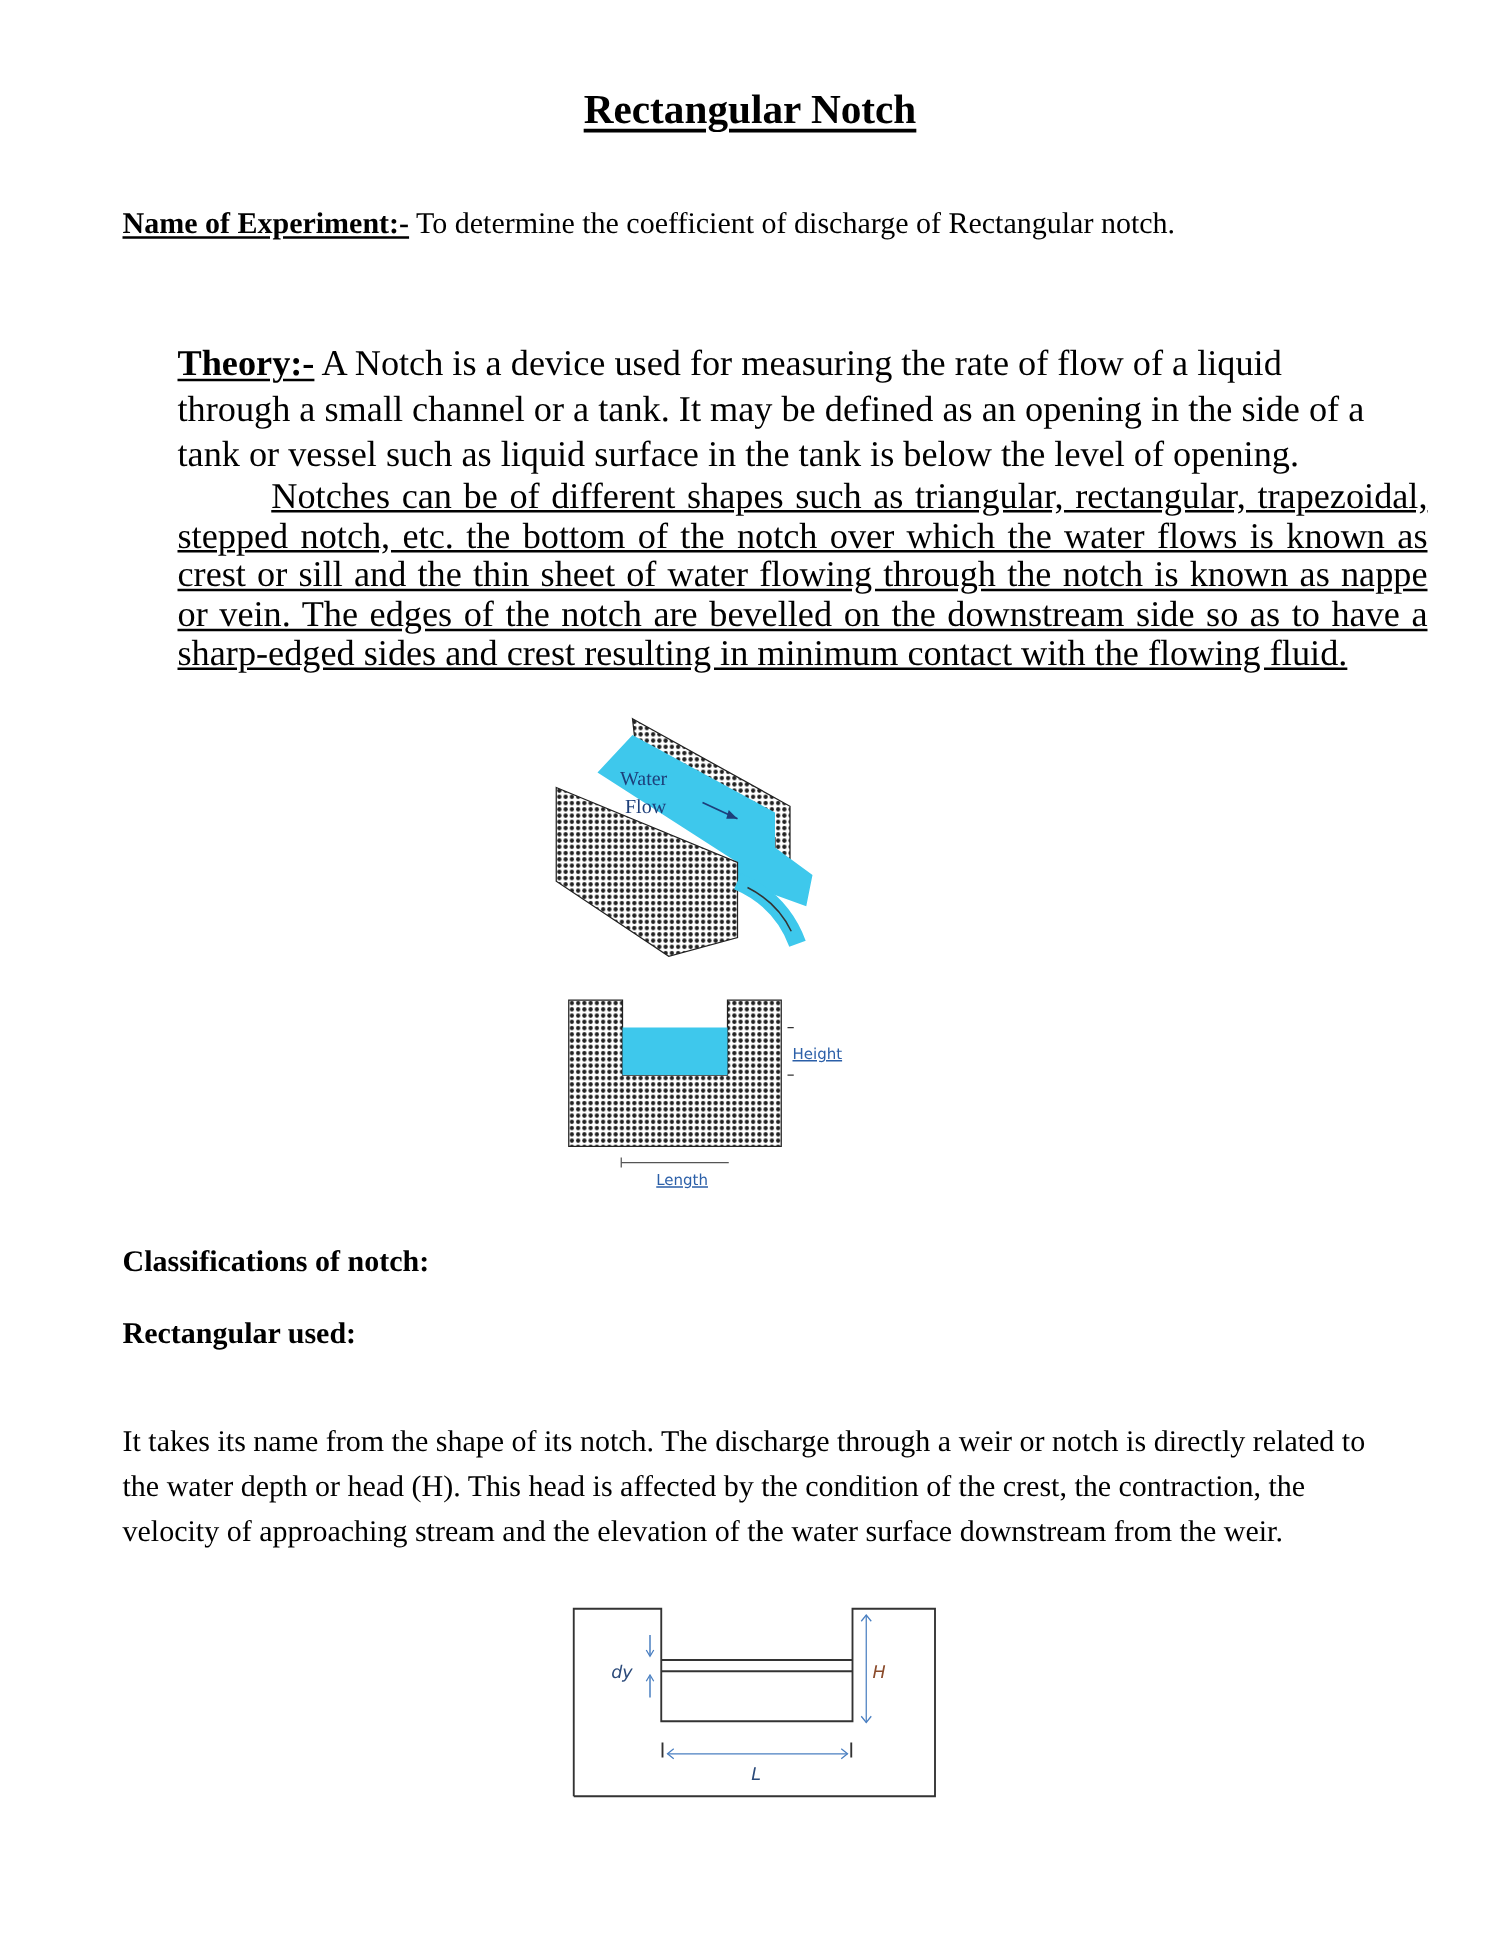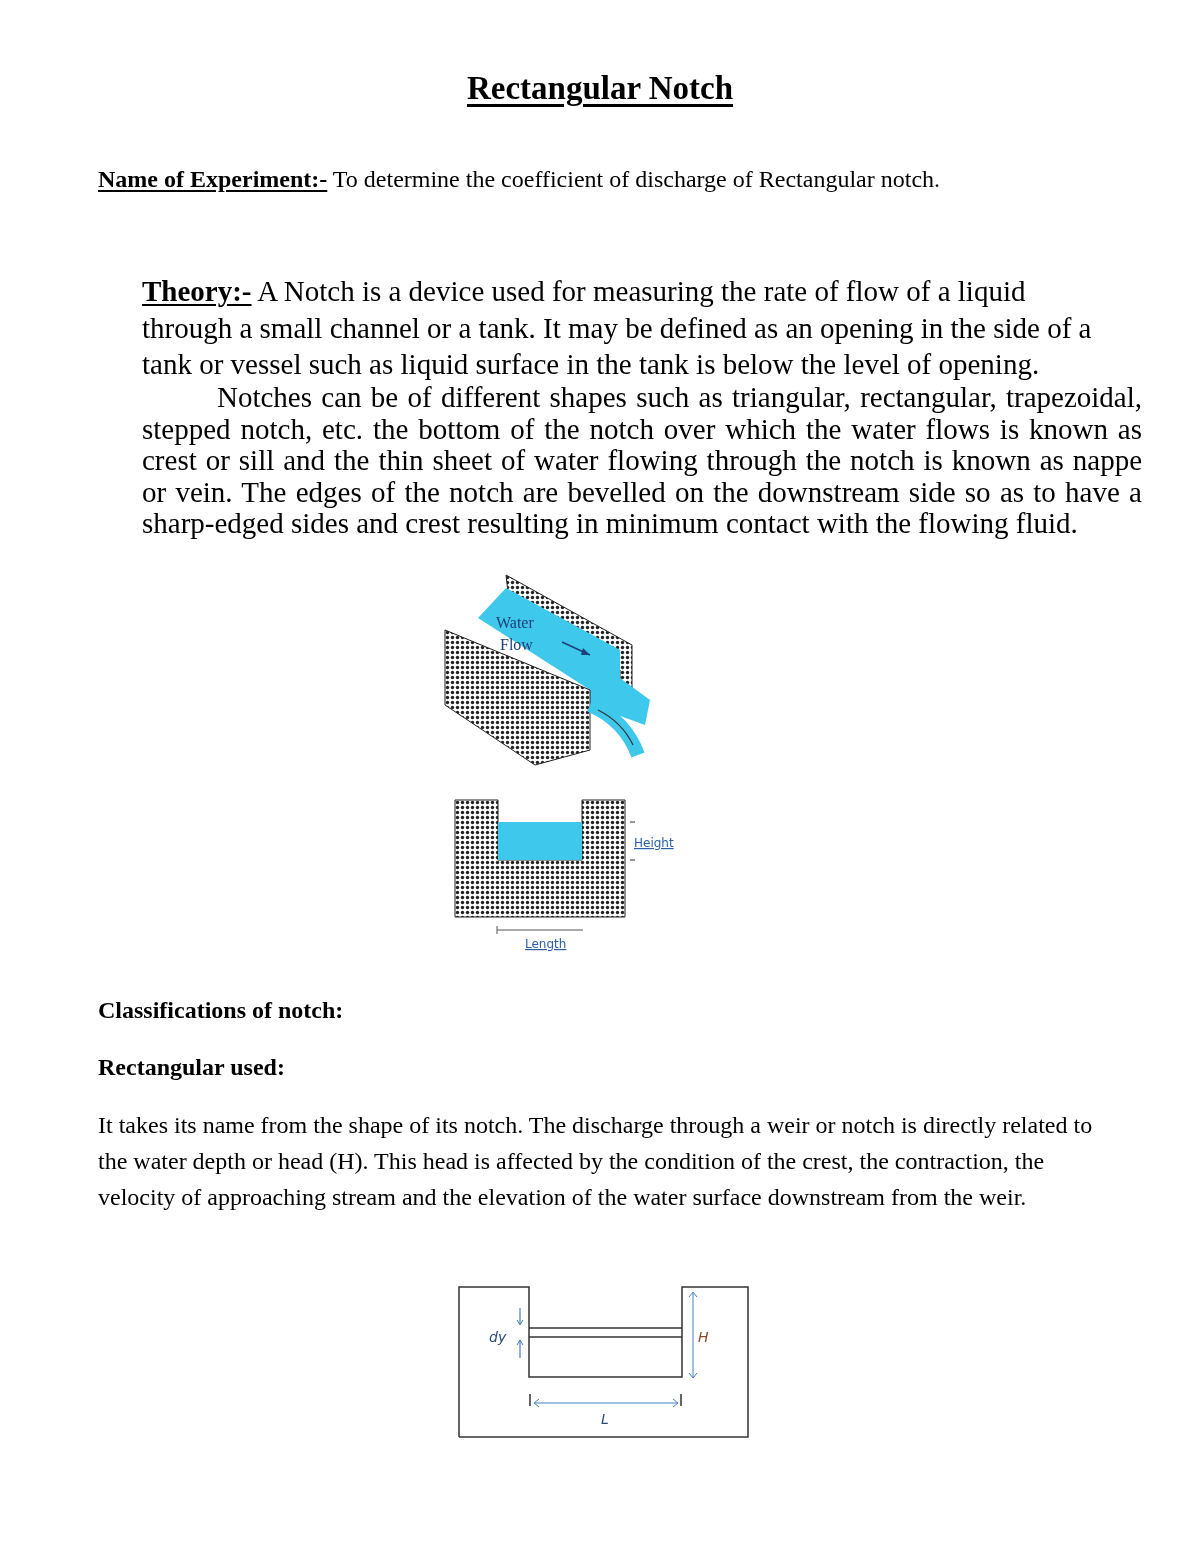--- a/index.html
+++ b/index.html
@@ -7,40 +7,40 @@
          font-family: "Liberation Serif", "DejaVu Serif", serif; color: #000; }
   .page { position: absolute; left: 0; top: 0; width: 1200px; height: 1553px; }
   .title { position: absolute; left: 0; width: 1200px; top: 70px; text-align: center;
            font-size: 33px; font-weight: bold; }
   .title span { text-decoration: underline; text-decoration-thickness: 3px; text-underline-offset: 5px; }
   .line { position: absolute; left: 98px; font-size: 24px; white-space: nowrap; }
   .lbl { font-weight: bold; text-decoration: underline; text-decoration-thickness: 2px; text-underline-offset: 3px; }
   .para { position: absolute; left: 98px; width: 1000px; font-size: 29px; line-height: 31.5px; text-align: justify; margin-left: 44px; }
   .para .indent { display: inline-block; width: 75px; }
   .heading { position: absolute; left: 98px; font-size: 24px; font-weight: bold; }
-  .body2 { position: absolute; left: 98px; width: 1010px; font-size: 24px; line-height: 36px; }
+  .body2 { position: absolute; left: 98px; width: 1010px; font-size: 24px; line-height: 36px; margin-top: 29px; }
   .fig { position: absolute; }
   .fig svg { display: block; }
 </style>
 </head>
 <body>
 
 <div class="page">
 
   <div class="title"><span>Rectangular Notch</span></div>
 
   <div class="line" style="top:166px;">
     <span class="lbl">Name of Experiment:-</span><span> To determine the coefficient of discharge of Rectangular notch.</span>
   </div>
 
   <div class="para" style="top:273px; width:980px; line-height:36.5px; text-align:left;">
     <span class="lbl">Theory:-</span><span> A Notch is a device used for measuring the rate of flow of a liquid through a small channel or a tank. It may be defined as an opening in the side of a tank or vessel such as liquid surface in the tank is below the level of opening.</span>
   </div>
 
-  <div class="para" style="top:382px;">
+  <div class="para" style="top:382px;text-decoration:underline;">
     <span class="indent"></span><span>Notches can be of different shapes such as triangular, rectangular, trapezoidal, stepped notch, etc. the bottom of the notch over which the water flows is known as crest or sill and the thin sheet of water flowing through the notch is known as nappe or vein. The edges of the notch are bevelled on the downstream side so as to have a sharp-edged sides and crest resulting in minimum contact with the flowing fluid.</span>
   </div>
 
   <div class="fig" style="left:450px; top:795px;">
     <svg width="240" height="165" viewBox="0 0 240 165">
       <defs>
         <pattern id="dots2" width="5" height="5" patternUnits="userSpaceOnUse">
           <rect width="5" height="5" fill="#ffffff"></rect>
           <circle cx="2.5" cy="2.5" r="1.7" fill="#222"></circle>
         </pattern>

